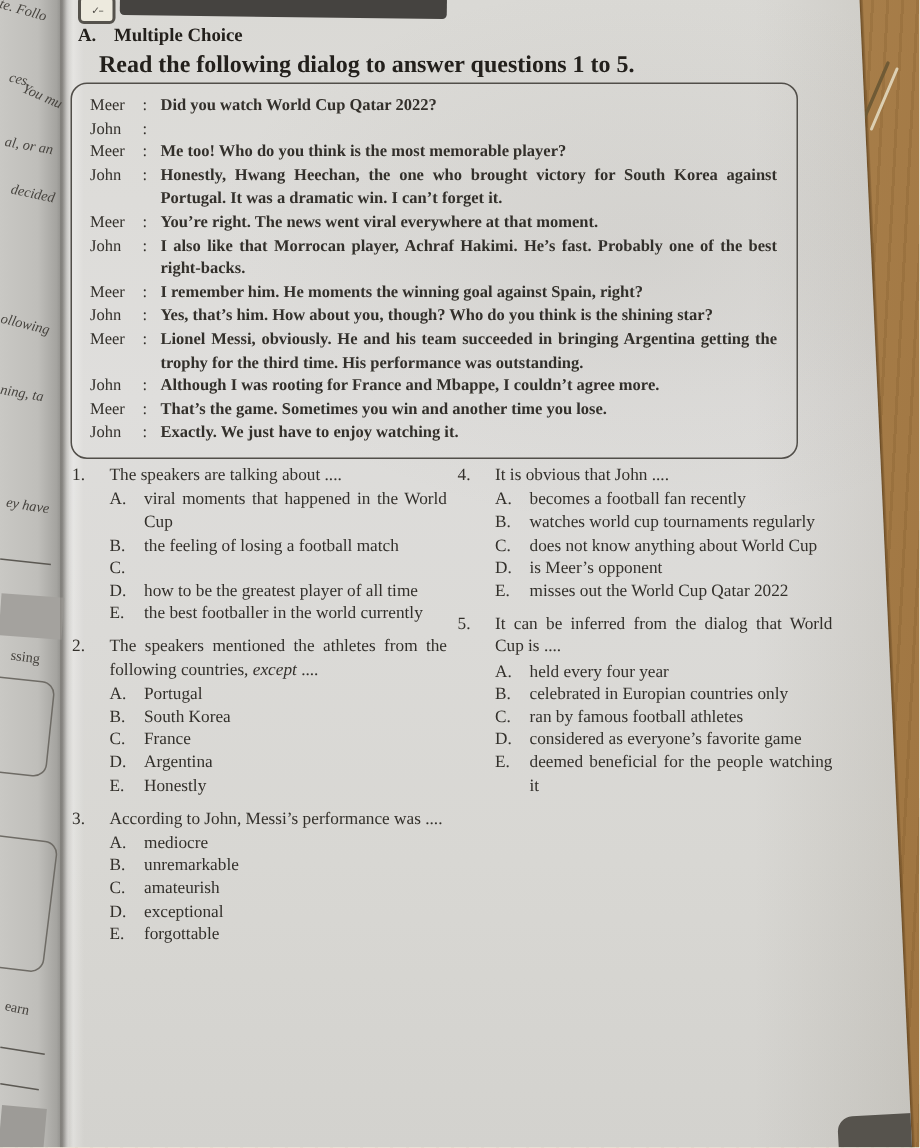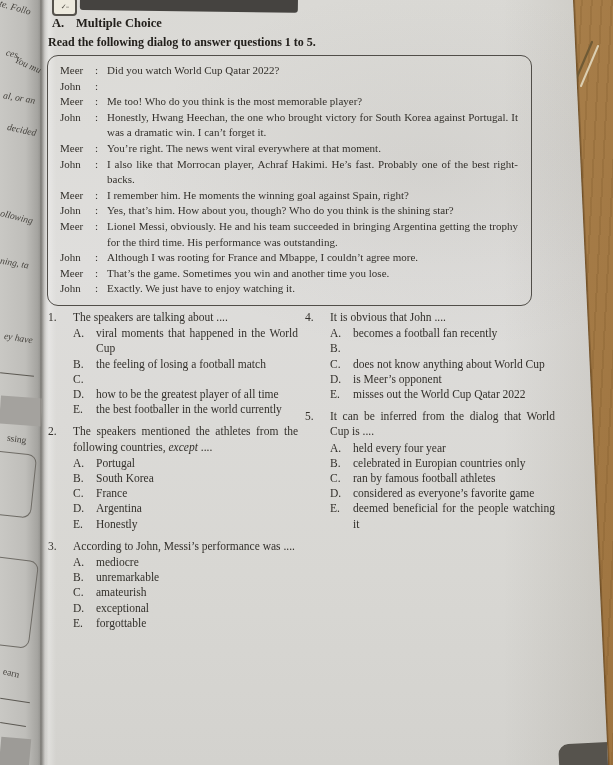--- a/index.html
+++ b/index.html
@@ -40,29 +40,29 @@
     border-radius:0 0 3px 3px;transform:rotate(.7deg);transform-origin:left top;}
   .corner-chip{position:absolute;right:-8px;bottom:-14px;width:62px;height:36px;background:#56534d;
     border-radius:10px;transform:rotate(-3deg);}
   
   .pencil-doodle{position:absolute;left:570px;top:36px;}
 
   
   .content{position:absolute;left:46px;top:0;width:516px;}
   .heading{position:absolute;left:6px;top:16px;font-weight:bold;font-size:12.5px;color:#23201c;}
   .heading .lbl{display:inline-block;width:24px;}
-  .instruction{position:absolute;left:2px;top:35px;font-weight:bold;font-size:12px;color:#23201c;}
+  .instruction{position:absolute;left:20px;top:35px;font-weight:bold;font-size:16px;color:#23201c;}
 
   .dialog-box{position:absolute;left:1px;top:55px;width:485px;box-sizing:border-box;
     border:1.6px solid #514e49;border-radius:11px;padding:7px 13px 8px 12px;
     background:rgba(255,255,255,.04);}
   .drow{display:flex;font-size:11px;line-height:15.6px;}
   .dsp{flex:none;width:35px;}
   .dcol{flex:none;width:12px;text-align:left;}
-  .dtx{flex:1;text-align:justify;}
+  .dtx{flex:1;text-align:justify;font-weight:bold;}
 
   .questions{position:absolute;left:2px;top:310px;width:512px;display:flex;gap:7px;}
   .qcol{width:250px;}
   .q{display:flex;margin-bottom:7px;font-size:11.5px;line-height:15.2px;}
   .qnum{flex:none;width:25px;}
   .qbody{flex:1;}
   .qtext{text-align:justify;margin-bottom:1px;}
   .opt{display:flex;}
   .olt{flex:none;width:23px;position:relative;}
   .otx{flex:1;text-align:justify;}
@@ -270,20 +270,21 @@
           <div class="q">
             <span class="qnum">4.</span>
             <div class="qbody">
               <div class="qtext">It is obvious that John ....</div>
               <div class="opt">
                   <span class="olt">A.</span>
                   <span class="otx">becomes a football fan recently</span>
                 </div>
               <div class="opt">
                   <span class="olt">B.</span>
+                  <span class="otx">watches world cup tournaments regularly</span>
                 </div>
               <div class="opt">
                   <span class="olt">C.</span>
                   <span class="otx">does not know anything about World Cup</span>
                 </div>
               <div class="opt">
                   <span class="olt">D.</span>
                   <span class="otx">is Meer’s opponent</span>
                 </div>
               <div class="opt">

